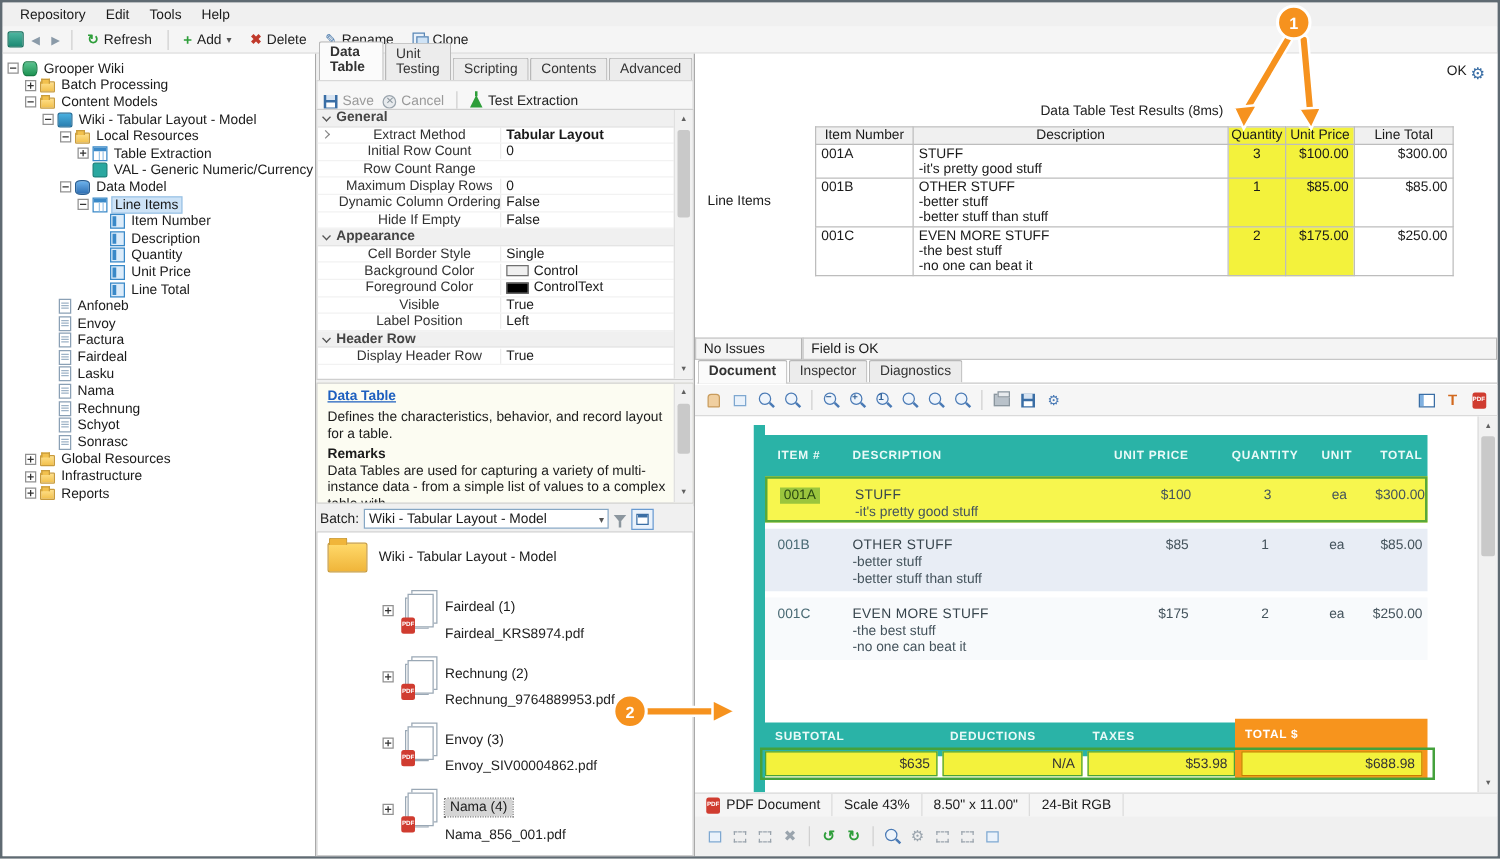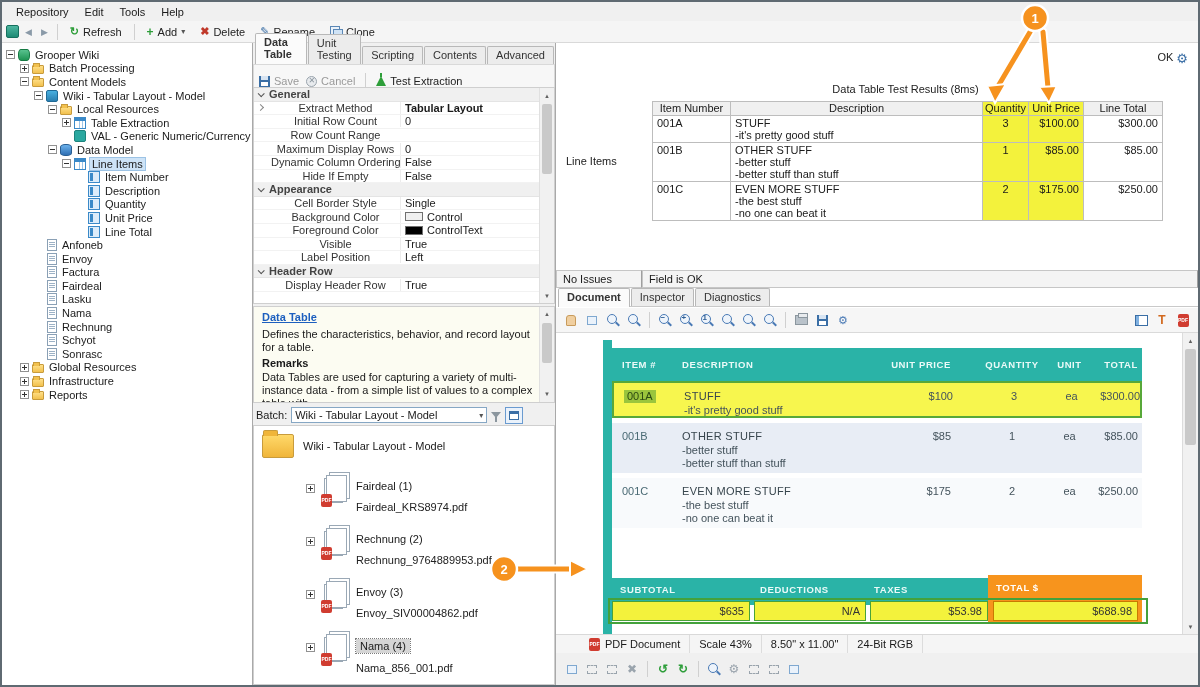--- a/index.html
+++ b/index.html
@@ -167,21 +167,21 @@
   .fl1 { left:8px; } .fl2 { left:148px; } .fl3 { left:262px; }
   .total-box { position:absolute; left:376px; top:242px; width:154px; height:48px; background:#f7941d; }
   .total-label { position:absolute; left:384px; top:249px; color:#fff; font-size:9.5px; font-weight:bold; letter-spacing:0.6px; }
   .vbox { position:absolute; top:268px; height:20px; background:#f3f23c; border:1px solid #4aa23a; color:#333; display:flex; align-items:center; justify-content:flex-end; padding-right:5px; }
   .vb1 { left:0; width:138px; } .vb2 { left:142px; width:112px; } .vb3 { left:258px; width:118px; }
   .vb4 { left:381px; width:145px; border-color:#c97a00; }
   .zone-row { position:absolute; left:-4px; top:265px; width:540px; height:26px; border:2px solid #44a13c; pointer-events:none; }
   .doc-scroll { position:absolute; right:0; top:0; bottom:0; width:16px; background:#f1f1f1; border-left:1px solid #dcdcdc; }
   .doc-scroll .sb-thumb { top:16px; height:96px; }
 
-  .viewer-status { position:absolute; top:591px; left:0; right:0; height:19px; background:#f5f5f5; border-top:1px solid #d9d9d9; display:flex; align-items:flex-end;padding-left:24px; }
+  .viewer-status { position:absolute; top:591px; left:0; right:0; height:19px; background:#f5f5f5; border-top:1px solid #d9d9d9; display:flex; align-items:flex-end; }
   .vs-seg { padding:0 9px; border-right:1px solid #dcdcdc; display:flex; align-items:center; gap:5px; height:100%; white-space:nowrap; }
   .bottombar { position:absolute; top:610px; left:0; right:0; bottom:0; background:#f0f0f0; display:flex; align-items:center; gap:4px; padding:0 8px; }
   .bic { width:16px; height:15px; display:flex; align-items:center; justify-content:center; color:#9aa4ad; font-size:12px; }
   .bic.green { color:#2e9e3a; font-weight:bold; }
   .bic .zone { width:10px; height:9px; border:1px dashed #9aa4ad; }
   .bic .zone.blue { border:1px solid #7fa8d0; background:#eaf2fb; }
 
   
   .overlay { position:absolute; inset:0; pointer-events:none; z-index:60; }
 </style>

